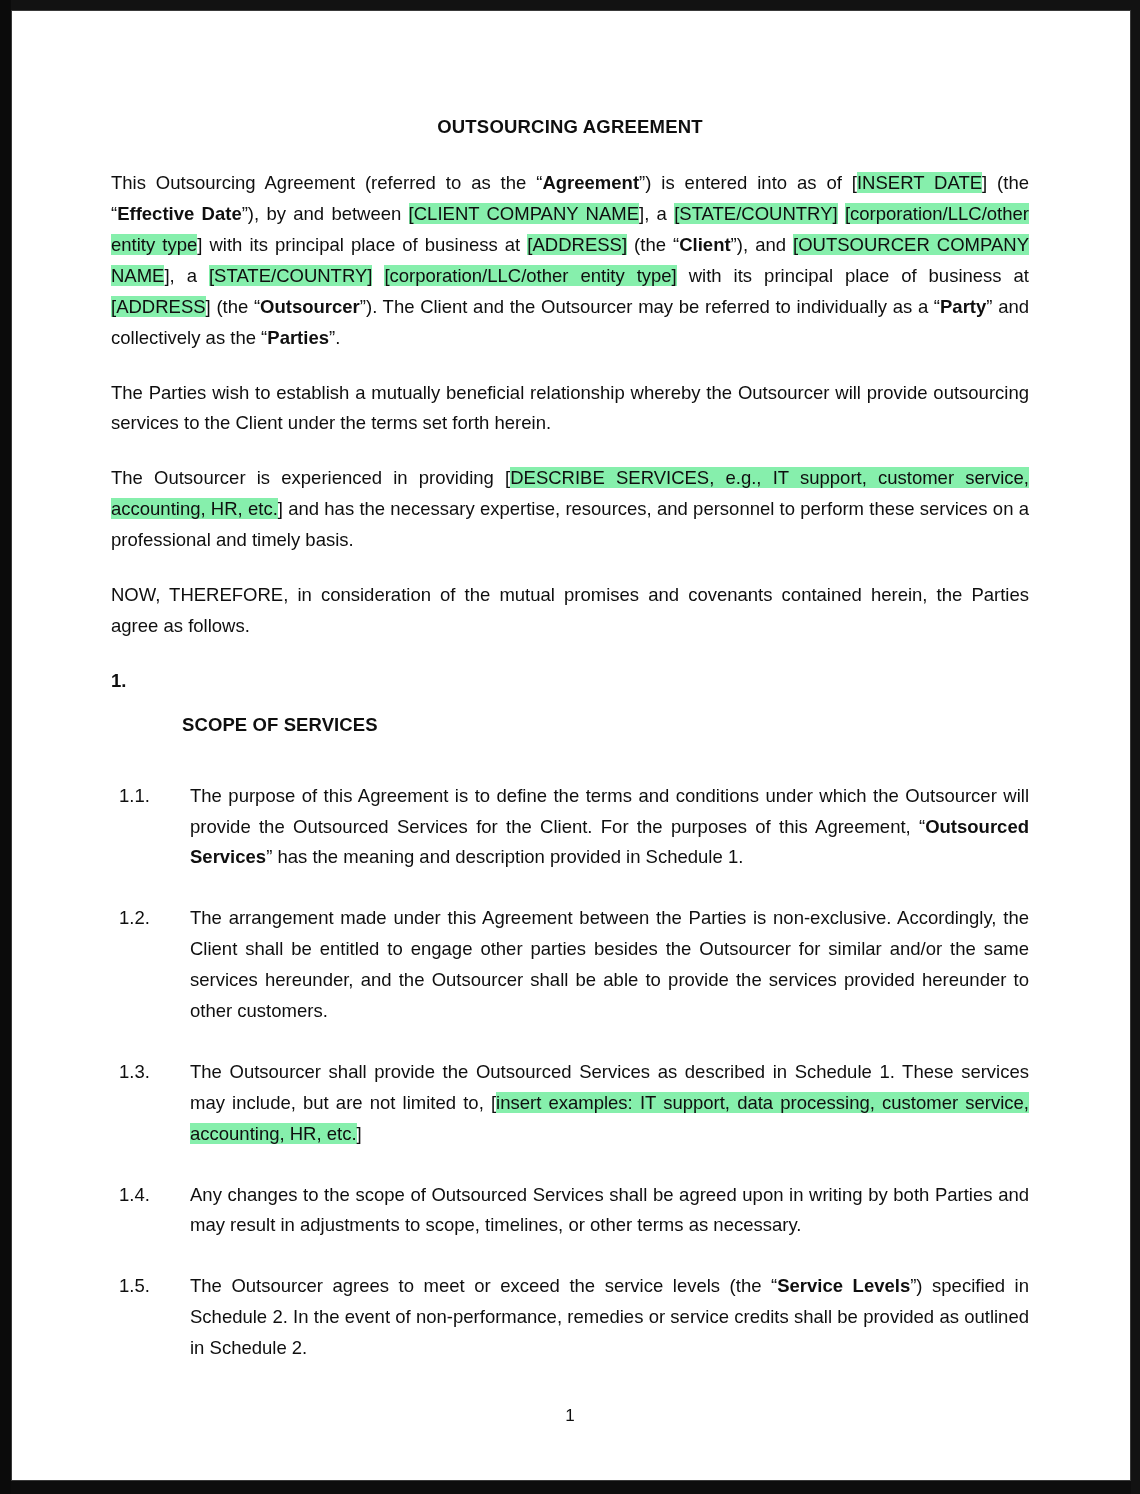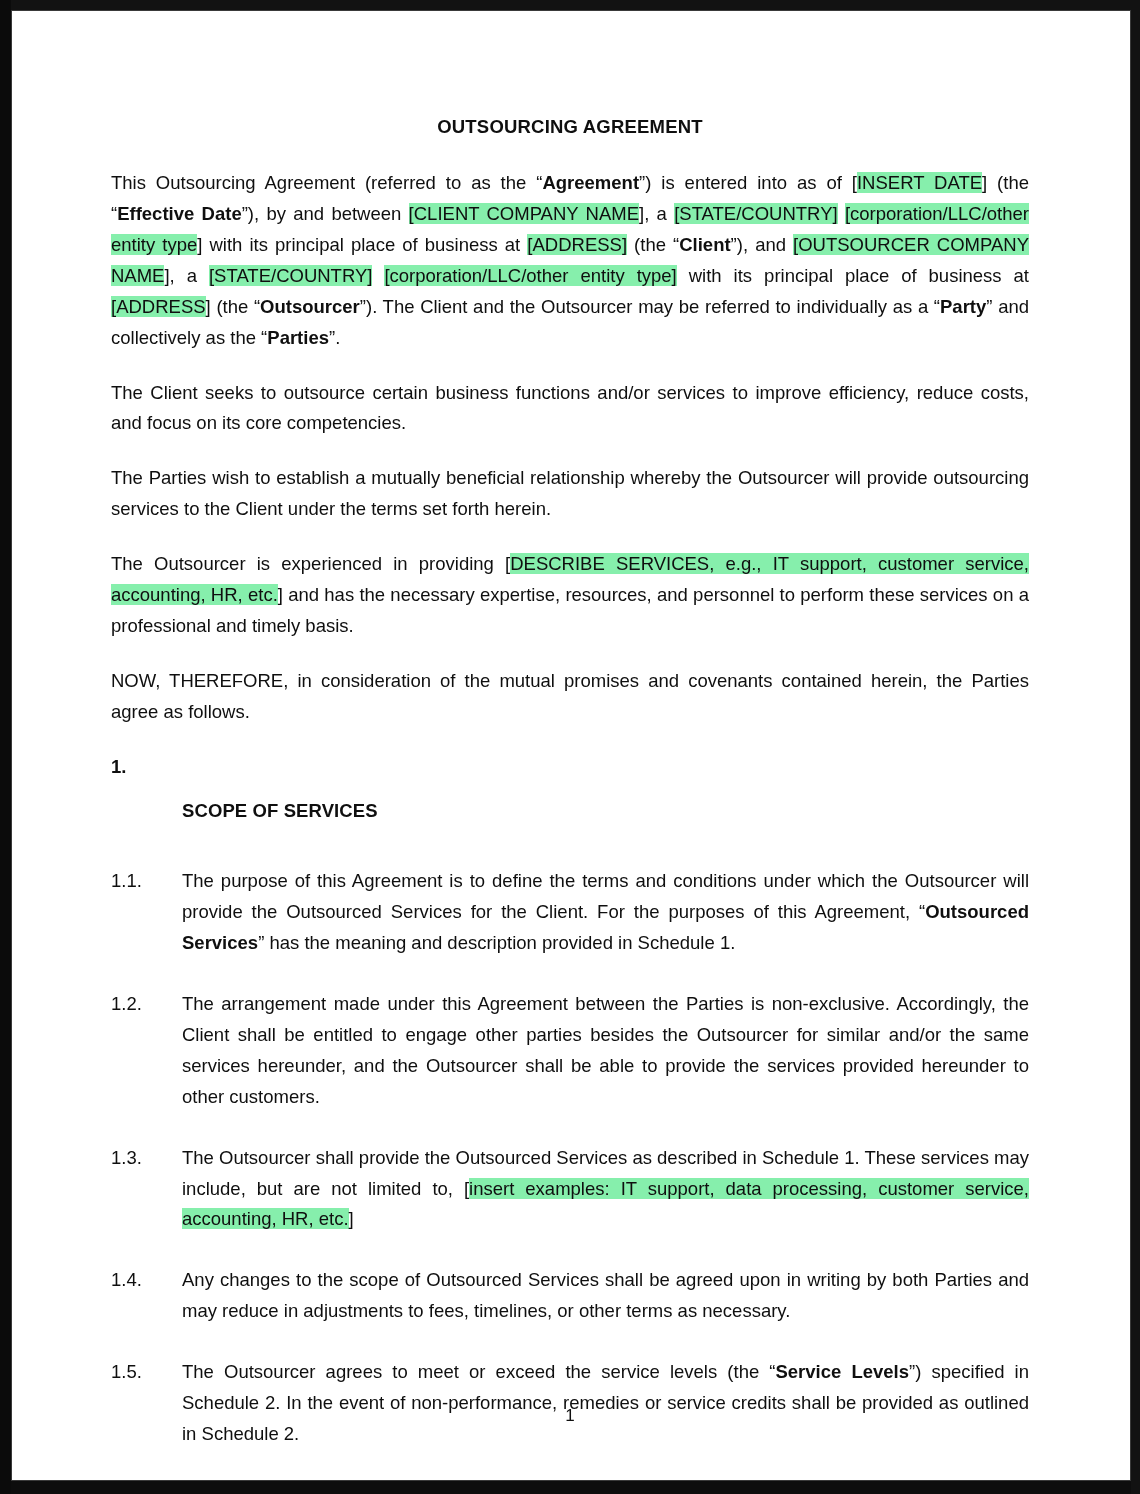--- a/index.html
+++ b/index.html
@@ -82,21 +82,21 @@
     margin: 0 0 24px 0;
     font-size: 18.5px;
     line-height: 1.67;
     text-align: justify;
     text-justify: inter-word;
     hyphens: none;
   }
 
   .clause {
     display: flex;
-    margin: 0 0 30px 0;
+    margin: 0 0 30px 8px;
     font-size: 18.5px;
     line-height: 1.67;
     justify-content: space-between;
   }
   .clause .num {
     flex: 0 0 71px;
     text-align: left;
   }
   .clause .body {
     flex: 1 1 auto;
@@ -150,21 +150,20 @@
   <div class="frame-right"></div>
   <div class="frame-inner-hair"></div>
 
   <div class="sheet">
     <div class="content">
 
       <h1 class="doc-title">OUTSOURCING AGREEMENT</h1>
 
       <p class="para"><span>This Outsourcing Agreement (referred to as the “</span><b>Agreement</b><span>”) is entered into as of [</span><span class="hl">INSERT DATE</span><span>] (the “</span><b>Effective Date</b><span>”), by and between </span><span class="hl">[CLIENT COMPANY NAME</span><span>], a </span><span class="hl">[STATE/COUNTRY]</span><span> </span><span class="hl">[corporation/LLC/other entity type</span><span>] with its principal place of business at </span><span class="hl">[ADDRESS]</span><span> (the “</span><b>Client</b><span>”), and </span><span class="hl">[OUTSOURCER COMPANY NAME</span><span>], a </span><span class="hl">[STATE/COUNTRY]</span><span> </span><span class="hl">[corporation/LLC/other entity type]</span><span> with its principal place of business at </span><span class="hl">[ADDRESS</span><span>] (the “</span><b>Outsourcer</b><span>”). The Client and the Outsourcer may be referred to individually as a “</span><b>Party</b><span>” and collectively as the “</span><b>Parties</b><span>”.</span></p>
 
-      <p class="para">The Client seeks to outsource certain business functions and/or services to improve efficiency, reduce costs, and focus on its core competencies.</p>
 
       <p class="para">The Parties wish to establish a mutually beneficial relationship whereby the Outsourcer will provide outsourcing services to the Client under the terms set forth herein.</p>
 
       <p class="para"><span>The Outsourcer is experienced in providing [</span><span class="hl">DESCRIBE SERVICES, e.g., IT support, customer service, accounting, HR, etc.</span><span>] and has the necessary expertise, resources, and personnel to perform these services on a professional and timely basis.</span></p>
 
       <p class="para">NOW, THEREFORE, in consideration of the mutual promises and covenants contained herein, the Parties agree as follows.</p>
 
       <div class="heading">
         <span class="num">1.</span>
         <span class="body">SCOPE OF SERVICES</span>
@@ -180,21 +179,21 @@
         <span class="body">The arrangement made under this Agreement between the Parties is non-exclusive. Accordingly, the Client shall be entitled to engage other parties besides the Outsourcer for similar and/or the same services hereunder, and the Outsourcer shall be able to provide the services provided hereunder to other customers.</span>
       </div>
 
       <div class="clause">
         <span class="num">1.3.</span>
         <span class="body"><span>The Outsourcer shall provide the Outsourced Services as described in Schedule 1. These services may include, but are not limited to, [</span><span class="hl">insert examples: IT support, data processing, customer service, accounting, HR, etc.</span><span>]</span></span>
       </div>
 
       <div class="clause">
         <span class="num">1.4.</span>
-        <span class="body">Any changes to the scope of Outsourced Services shall be agreed upon in writing by both Parties and may reduce in adjustments to fees, timelines, or other terms as necessary.</span>
+        <span class="body">Any changes to the scope of Outsourced Services shall be agreed upon in writing by both Parties and may result in adjustments to scope, timelines, or other terms as necessary.</span>
       </div>
 
       <div class="clause">
         <span class="num">1.5.</span>
         <span class="body"><span>The Outsourcer agrees to meet or exceed the service levels (the “</span><b>Service Levels</b><span>”) specified in Schedule 2. In the event of non-performance, remedies or service credits shall be provided as outlined in Schedule 2.</span></span>
       </div>
 
       <div class="page-number">1</div>
 
     </div>

